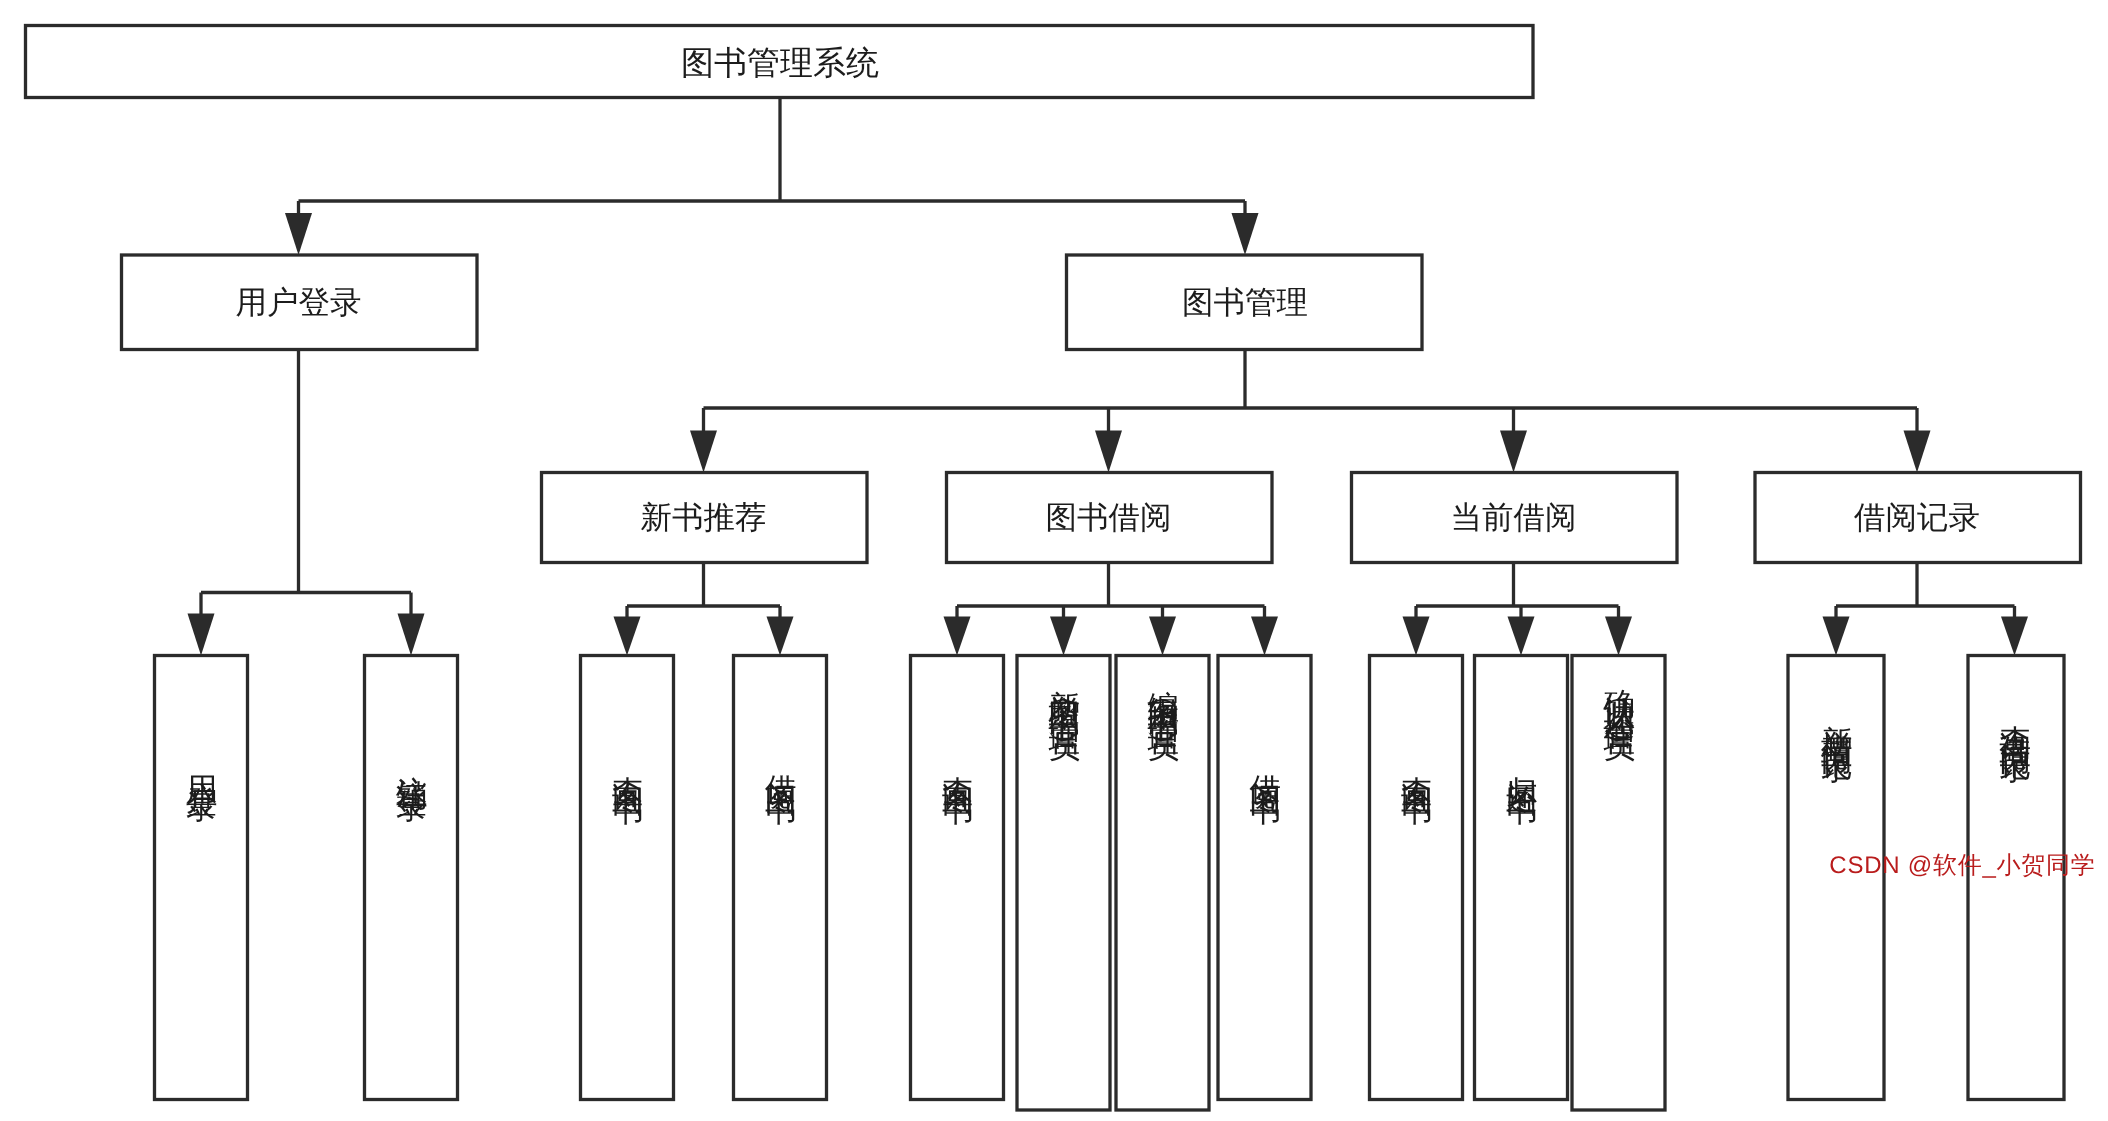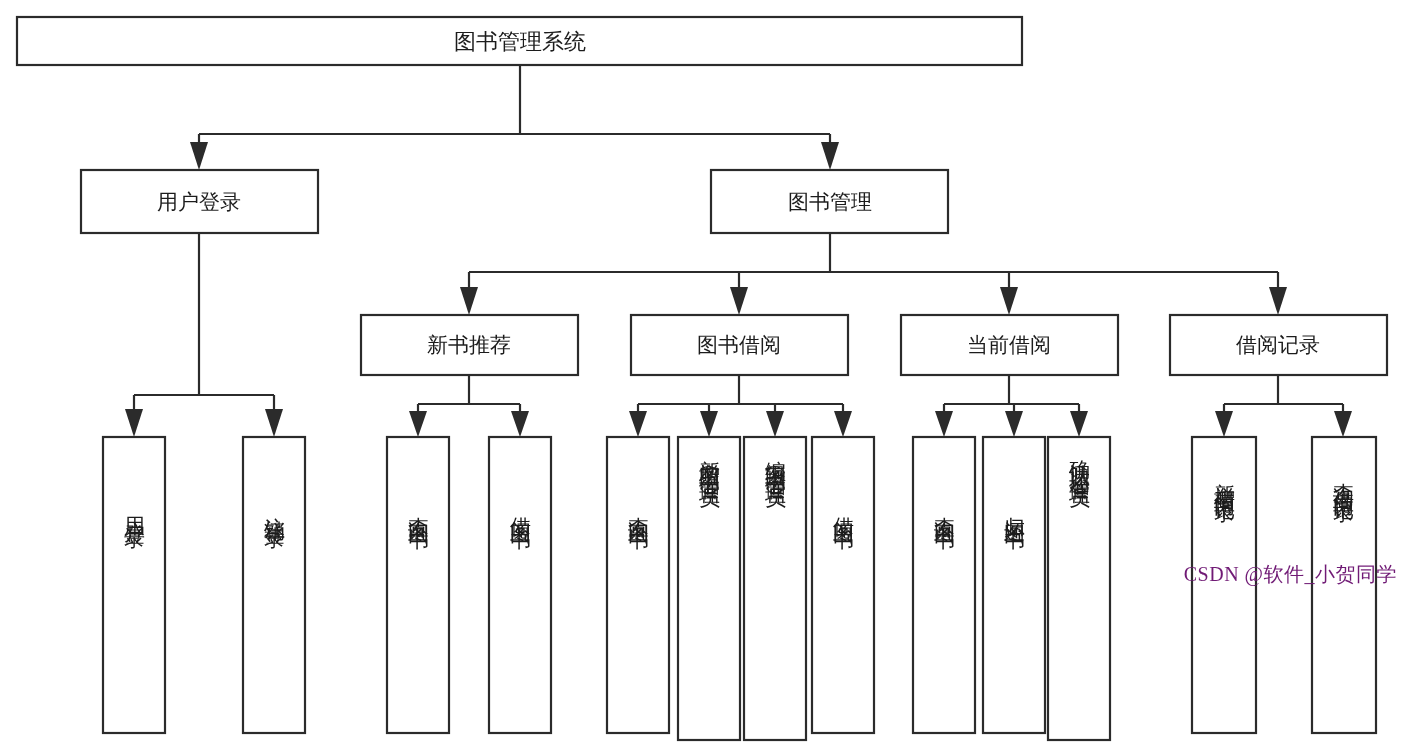--- a/index.html
+++ b/index.html
@@ -64,23 +64,23 @@
     letter-spacing: 4px;
     color: #1c1c1c;
     white-space: nowrap;
     transform: translateX(-50%);
     pointer-events: none;
   }
   .watermark {
     position: absolute;
     right: 8px;
     bottom: 4px;
-    font-family: Liberation Serif, serif;
-    font-size: 20px;
-    color: #701a75;
+    font-family: Liberation Sans, sans-serif;
+    font-size: 16px;
+    color: #b91c1c;
     letter-spacing: 0.5px;
     white-space: nowrap;
   }
 </style>
 </head>
 <body>
 
 <div id="diagram-root">
 
   <svg id="diagram-canvas" viewBox="0 0 1405 747">

